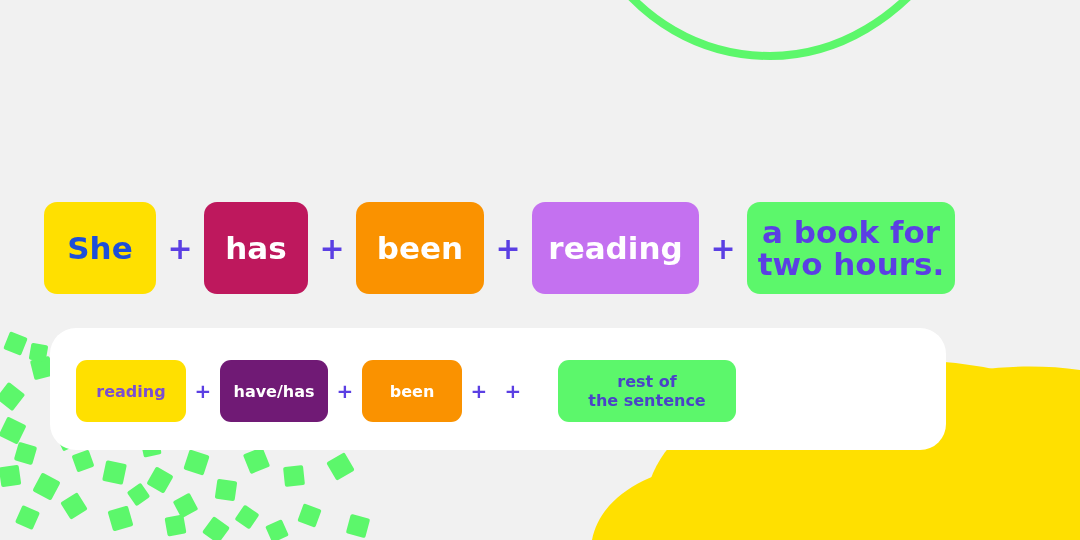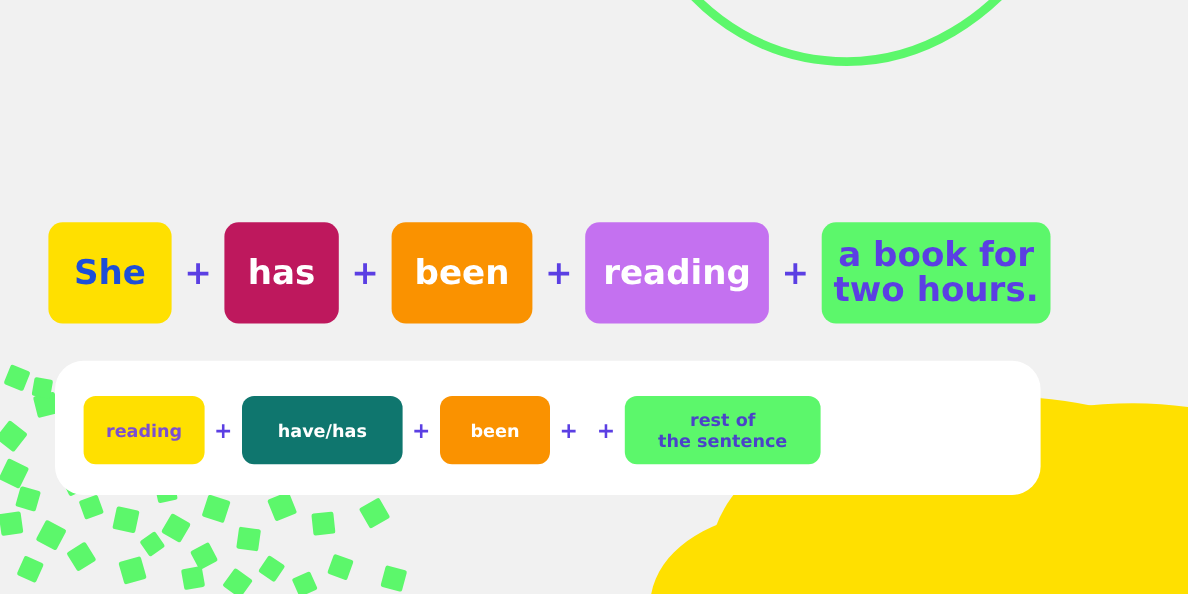--- a/index.html
+++ b/index.html
@@ -216,22 +216,22 @@
       <div class="chip" style="background: rgb(196, 113, 240); color: rgb(255, 255, 255); width: 167px;">reading</div>
       <div class="plus">+</div>
       <div class="chip two-line" style="background: rgb(92, 247, 107); color: rgb(91, 63, 227); width: 208px;">a book for<br>two hours.</div>
     </div>
 
   <div id="legend-panel"></div>
 
   <div class="formula-row" id="formula-row-legend">
       <div class="chip" style="background: rgb(255, 224, 0); color: rgb(123, 79, 208); width: 110px;">reading</div>
       <div class="plus">+</div>
-      <div class="chip" style="background: #0f766e; color: rgb(255, 255, 255); width: 146px;">have/has</div>
+      <div class="chip" style="background: #701a75; color: rgb(255, 255, 255); width: 108px;">have/has</div>
       <div class="plus">+</div>
       <div class="chip" style="background: rgb(250, 146, 0); color: rgb(255, 255, 255); width: 100px;">been</div>
       <div class="plus">+</div>
       <div class="plus">+</div>
-      <div class="chip two-line" style="background: rgb(92, 247, 107); color: rgb(74, 67, 200); width: 178px;">rest of<br>the sentence</div>
+      <div class="chip two-line" style="background: rgb(92, 247, 107); color: rgb(74, 67, 200); width: 178px; margin-left: 28px;">rest of<br>the sentence</div>
     </div>
 
 
 </div>
 
 </body></html>

